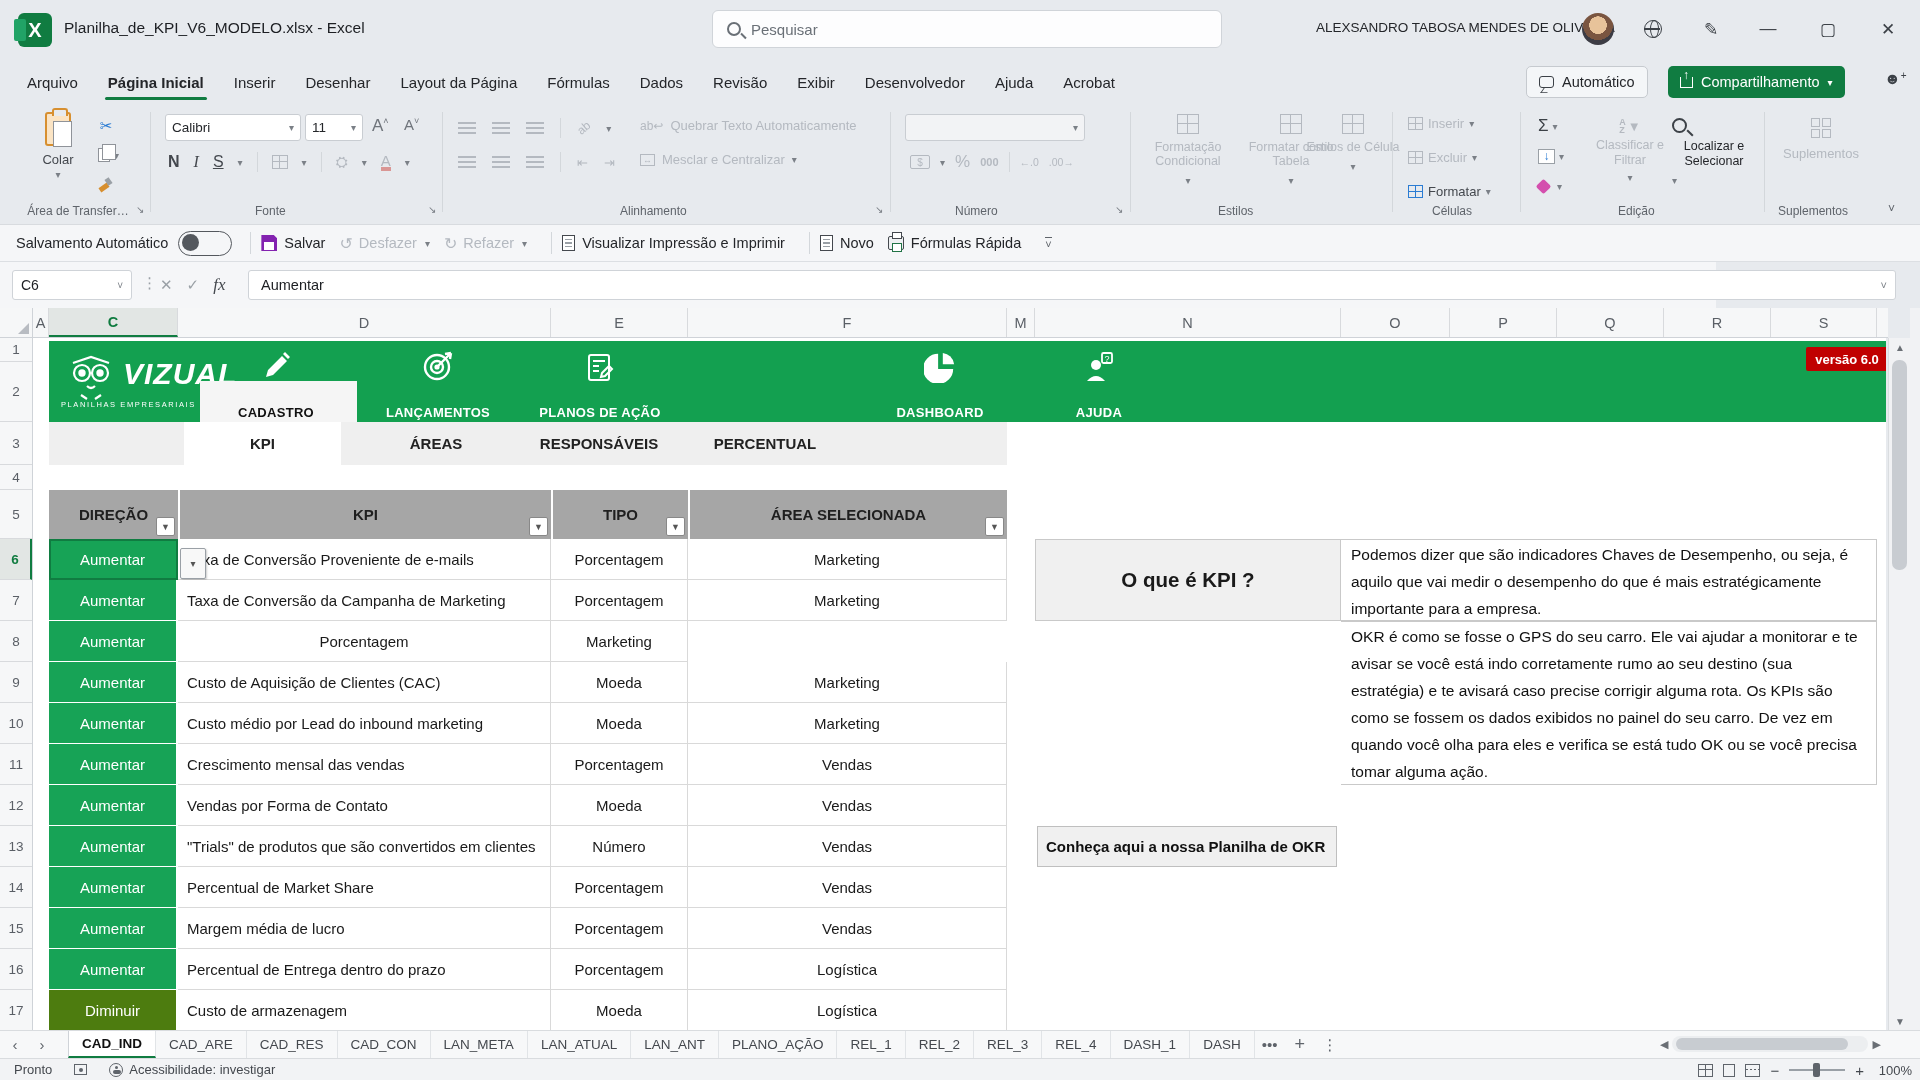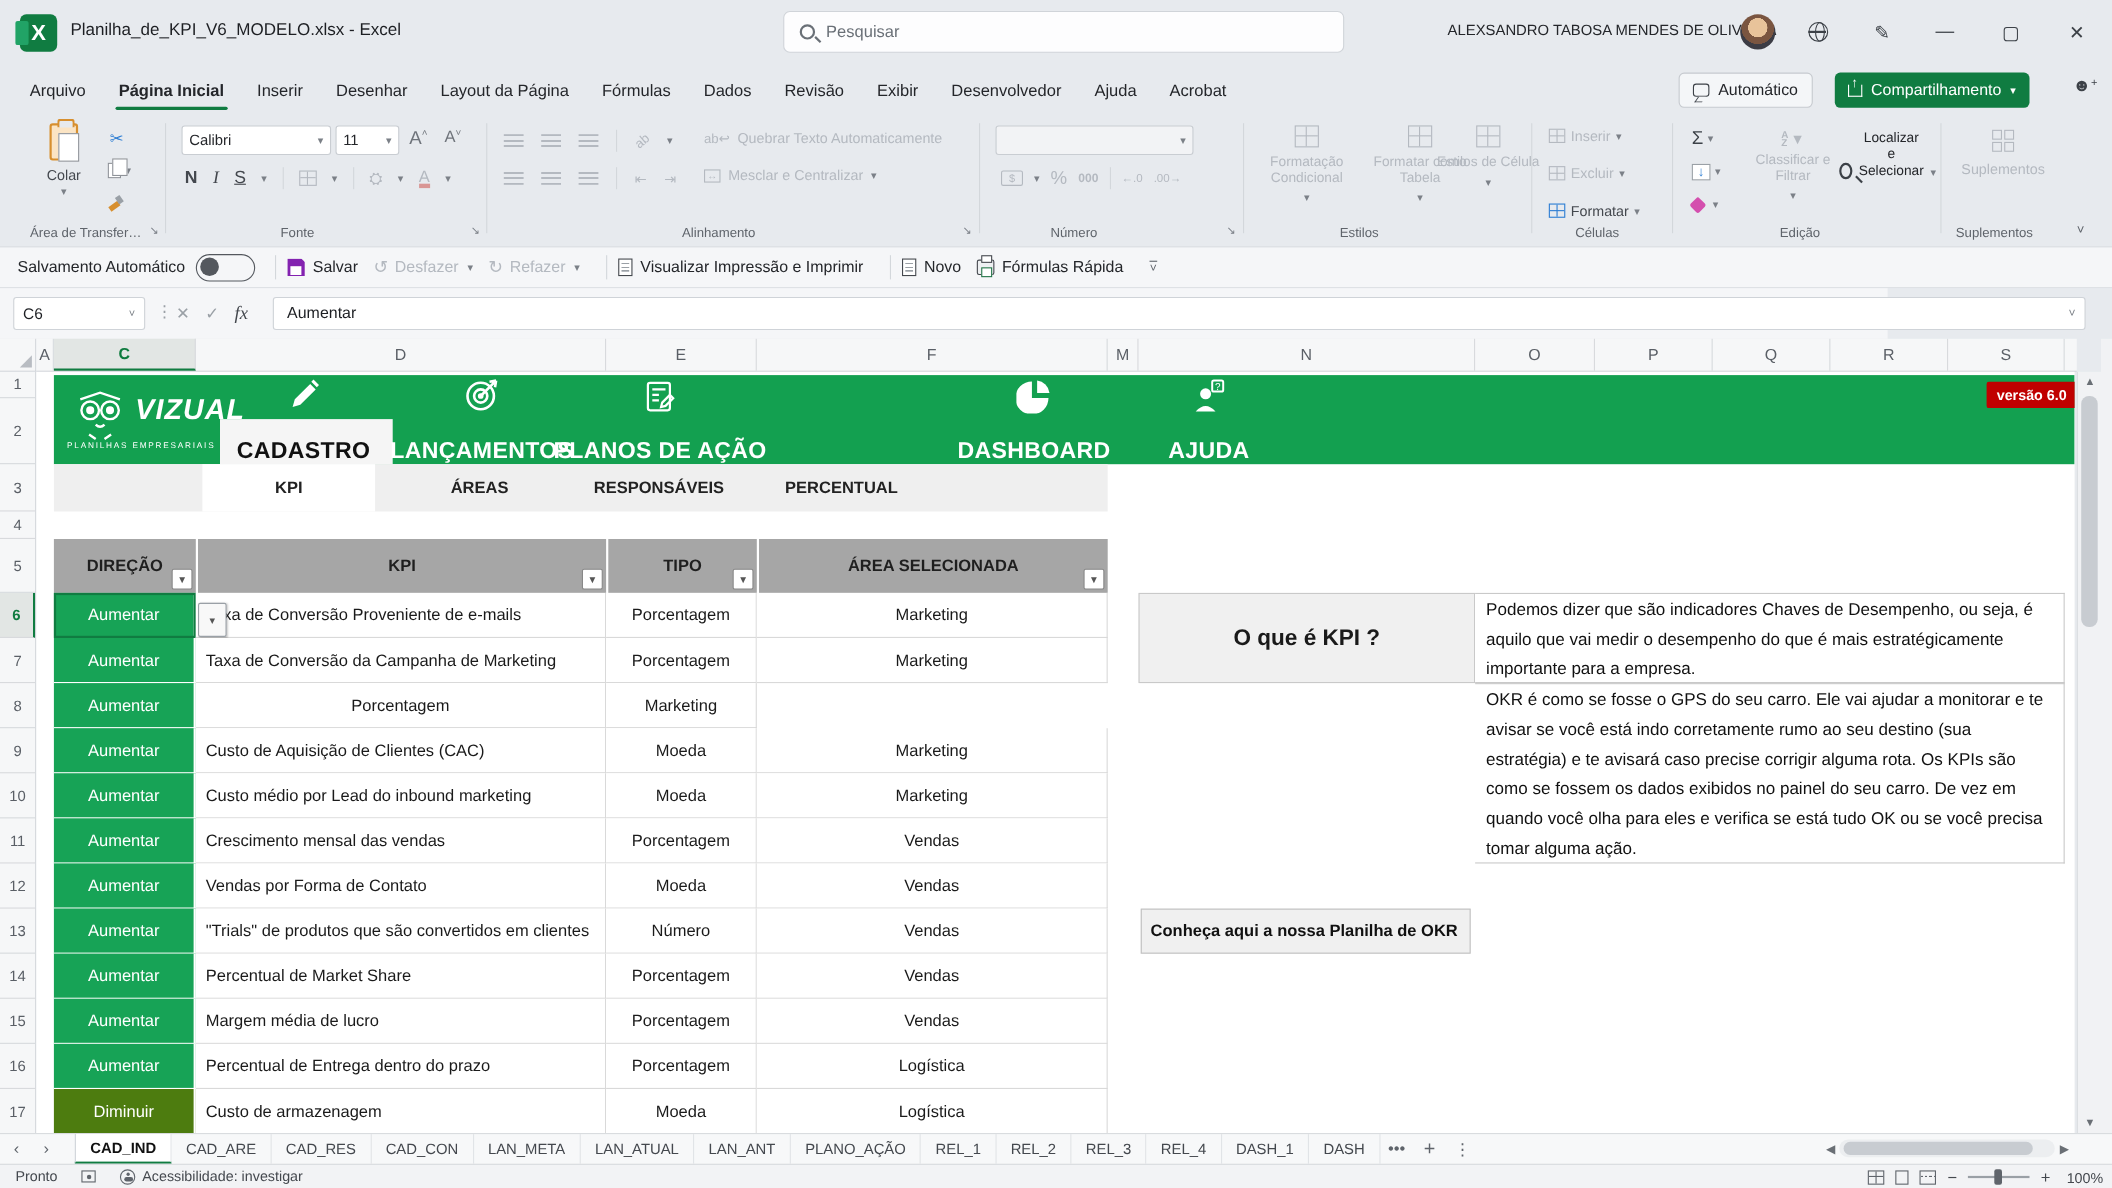--- a/index.html
+++ b/index.html
@@ -130,26 +130,26 @@
   .rowheads span:nth-of-type(n+6){height:41px}
   .rowheads span:nth-of-type(6){background:#e2e6e4;color:#0f7b3f;font-weight:bold;border-right:2px solid #107c41}
   .rowheads span:nth-of-type(17){height:40px;border-bottom:none}
 
   
   .sheet{position:absolute;left:33px;top:338px;width:1853px;height:692px;background:#fff;overflow:hidden}
   .banner{position:absolute;left:16px;top:3px;width:1837px;height:81px;background:#13a050}
   .vbadge{position:absolute;left:1757px;top:6px;width:82px;height:24px;background:#c00000;border-radius:2px;color:#fff;font-size:13px;font-weight:bold;display:flex;align-items:center;justify-content:center}
   .logo{position:absolute;left:10px;top:6px;width:220px;height:72px;color:#fff}
   .logo svg{position:absolute;left:6px;top:6px}
-  .logo .lg-text{position:absolute;left:64px;top:10px;font-size:26px;font-weight:bold;font-style:italic;letter-spacing:1px}
+  .logo .lg-text{position:absolute;left:64px;top:10px;font-size:30px;font-weight:bold;font-style:italic;letter-spacing:1px}
   .logo .lg-sub{position:absolute;left:2px;top:53px;font-size:7.5px;letter-spacing:1.6px;white-space:nowrap}
   .logo .lg-sub::after{content:"";display:inline-block;width:26px;height:2px;background:#fff;margin-left:6px;vertical-align:middle}
   .ntab{position:absolute;top:0;height:81px;width:152px;display:flex;flex-direction:column;align-items:center}
   .ntab .nicon{height:44px;display:flex;align-items:flex-end;justify-content:center;padding-bottom:2px}
-  .ntab .nlabel{margin-top:20px;font-size:21px;font-weight:bold;color:#fff;letter-spacing:.3px;white-space:nowrap}
+  .ntab .nlabel{margin-top:20px;font-size:13px;font-weight:bold;color:#fff;letter-spacing:.3px;white-space:nowrap}
   .ntab.active-tab{background:transparent}
   .whitetab{position:absolute;left:151px;top:40px;width:157px;height:41px;background:#f5f5f5}
   .ntab.active-tab .nlabel{color:#111}
   .substrip{position:absolute;left:16px;top:84px;width:958px;height:43px;background:#efefef}
   .stab{position:absolute;top:0;height:43px;display:flex;align-items:center;justify-content:center;font-size:15px;font-weight:bold;color:#222;width:150px}
   .stab.active{background:#fff}
   
   .thead{position:absolute;left:0;top:152px;width:974px;height:49px}
   .th{position:absolute;top:0;height:49px;background:#a6a6a6;color:#1f1f1f;font-weight:bold;font-size:15px;display:flex;align-items:center;justify-content:center}
   .filterbtn{position:absolute;right:3px;bottom:3px;width:19px;height:19px;background:#fff;border:1px solid #888;border-radius:2px;display:flex;align-items:center;justify-content:center;font-size:9px;color:#555}
@@ -415,21 +415,21 @@
       <span style="display:flex;align-items:center;gap:2px">
           <span class="az">
             <span>A</span>
             <span>Z</span>
           </span>
           <span class="funnel">▼</span>
         </span>
       <span class="twoline">Classificar e Filtrar</span>
         <span class="carert">▾</span>
     </div>
-    <div class="abs" style="left:1672px;top:14px;width:88px;display:flex;flex-direction:row;align-items:flex-end;gap:6px">
+    <div class="abs" style="left:1672px;top:14px;width:88px;display:flex;flex-direction:column;align-items:flex-start;gap:6px">
       <span class="mag2"></span>
       <span class="twoline" style="color:#24262a">Localizar e Selecionar</span>
         <span class="carert">▾</span>
     </div>
     <div class="glabel" style="left:1618px">Edição</div>
     <div class="gsep" style="left:1764px"></div>
 
     <div class="abs dis" style="left:1780px;top:14px;width:82px;display:flex;flex-direction:column;align-items:center;gap:8px">
       <span class="addins-ic">
           <i></i>

